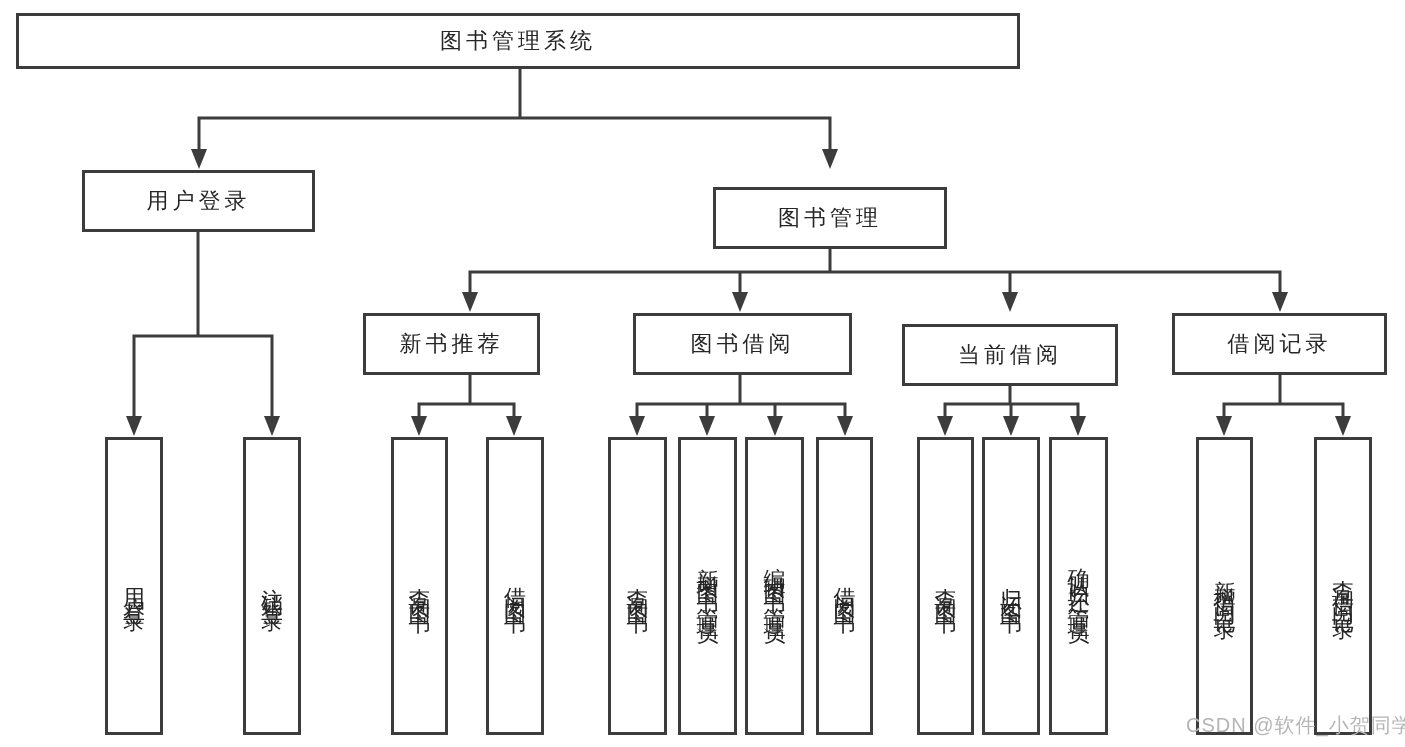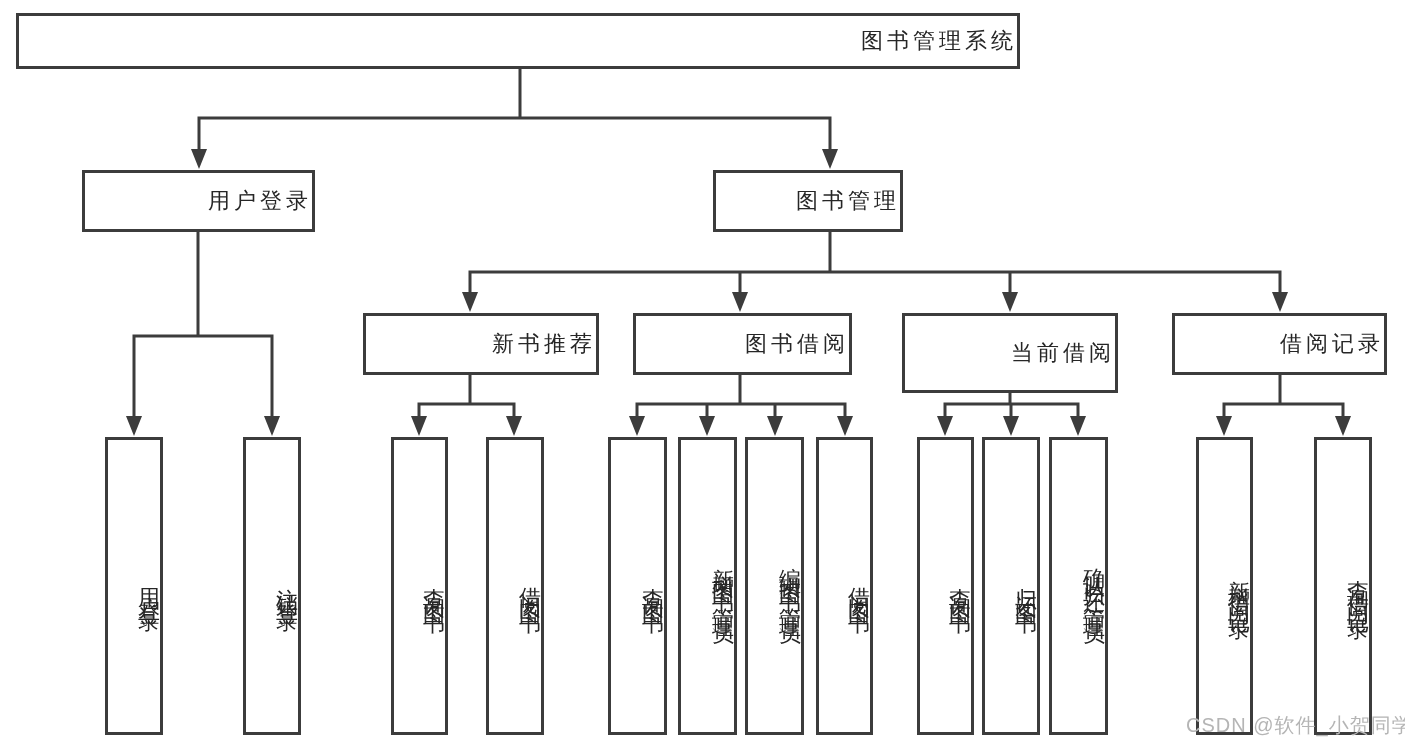--- a/index.html
+++ b/index.html
@@ -3,21 +3,21 @@
 <meta charset="utf-8">
 <style>
   html,body{margin:0;padding:0;background:#ffffff;}
   .stage{
     position:relative;width:1405px;height:747px;background:#ffffff;
     font-family:"Liberation Sans",sans-serif;overflow:hidden;
   }
   .wires{position:absolute;left:0;top:0;width:1405px;height:747px;}
   .box{
     position:absolute;box-sizing:border-box;background:#ffffff;
-    border:3px solid #3c3c3c;display:flex;align-items:center;justify-content:flex-end;
+    border:3px solid #3c3c3c;display:flex;align-items:center;justify-content:center;
     color:#262626;
   }
   .hbox .label{font-size:22px;letter-spacing:4px;line-height:1;white-space:nowrap;}
   .vbox .label{
     writing-mode:vertical-rl;text-orientation:mixed;
     font-size:22px;letter-spacing:8px;line-height:1;white-space:nowrap;
   }
   .watermark{
     position:absolute;left:1186px;top:712px;color:#b5b5b5;
     font-size:20px;letter-spacing:1px;white-space:nowrap;z-index:5;
@@ -68,31 +68,31 @@
     </g>
   </svg>
 
   <div class="box hbox" style="left:16px;top:13px;width:1004px;height:56px">
     <span class="label">图书管理系统</span>
   </div>
 
   <div class="box hbox" style="left:82px;top:170px;width:233px;height:62px">
     <span class="label">用户登录</span>
   </div>
-  <div class="box hbox" style="left:713px;top:170px;width:190px;height:62px">
+  <div class="box hbox" style="left:713px;top:187px;width:234px;height:62px">
     <span class="label">图书管理</span>
   </div>
 
-  <div class="box hbox" style="left:363px;top:313px;width:236px;height:62px">
+  <div class="box hbox" style="left:363px;top:313px;width:177px;height:62px">
     <span class="label">新书推荐</span>
   </div>
   <div class="box hbox" style="left:633px;top:313px;width:219px;height:62px">
     <span class="label">图书借阅</span>
   </div>
-  <div class="box hbox" style="left:902px;top:313px;width:216px;height:80px">
+  <div class="box hbox" style="left:902px;top:324px;width:216px;height:62px">
     <span class="label">当前借阅</span>
   </div>
   <div class="box hbox" style="left:1172px;top:313px;width:215px;height:62px">
     <span class="label">借阅记录</span>
   </div>
 
   <div class="box vbox" style="left:105px;top:437px;width:58px;height:298px">
     <span class="label">用户登录</span>
   </div>
   <div class="box vbox" style="left:243px;top:437px;width:58px;height:298px">

